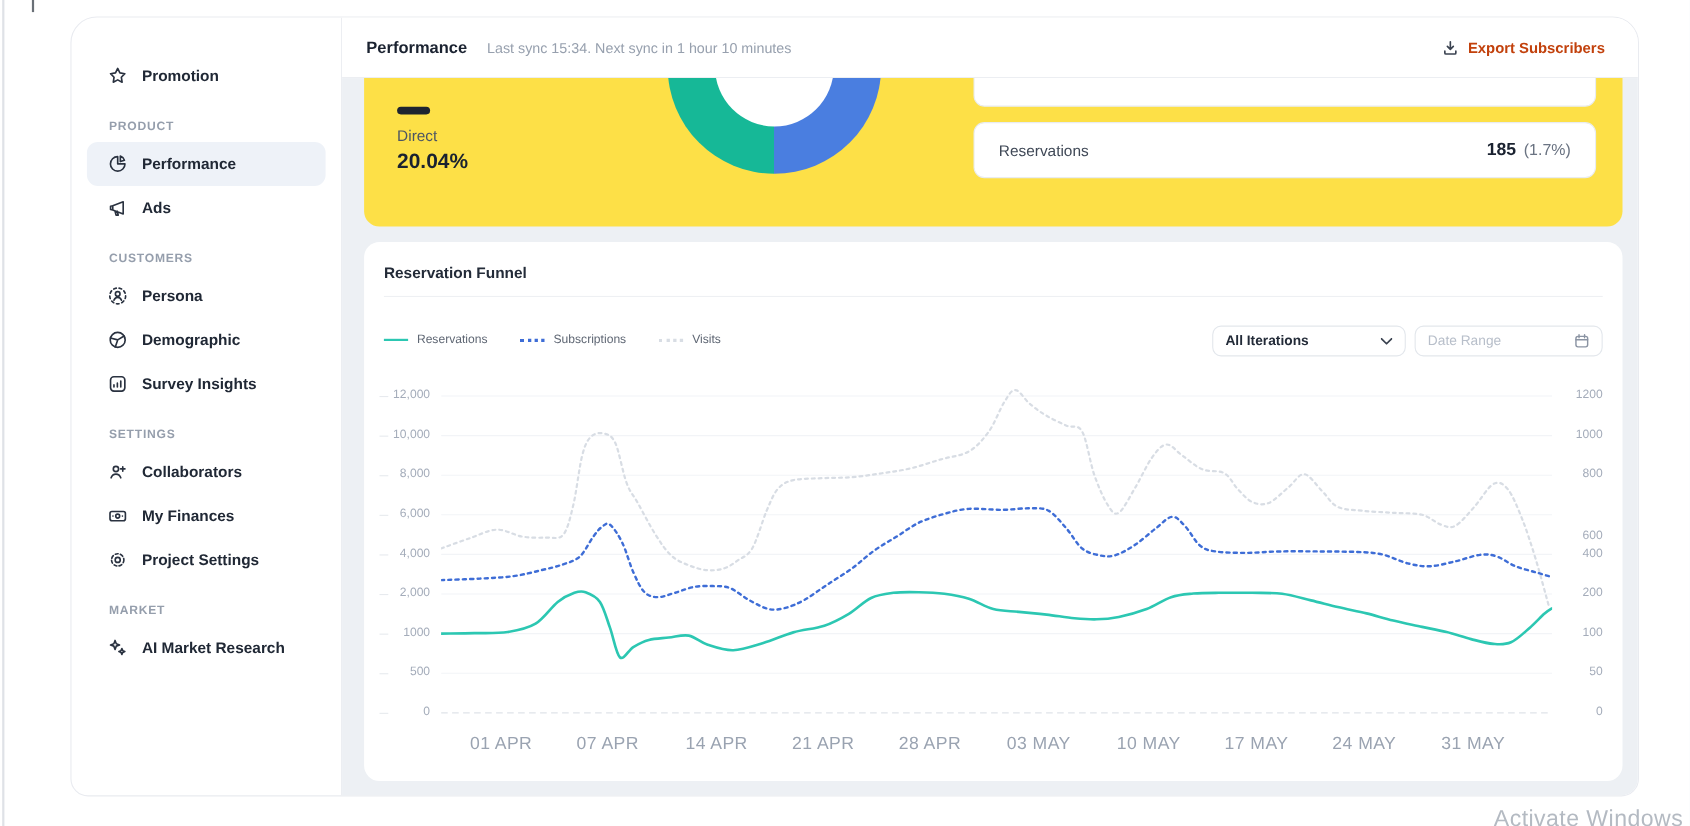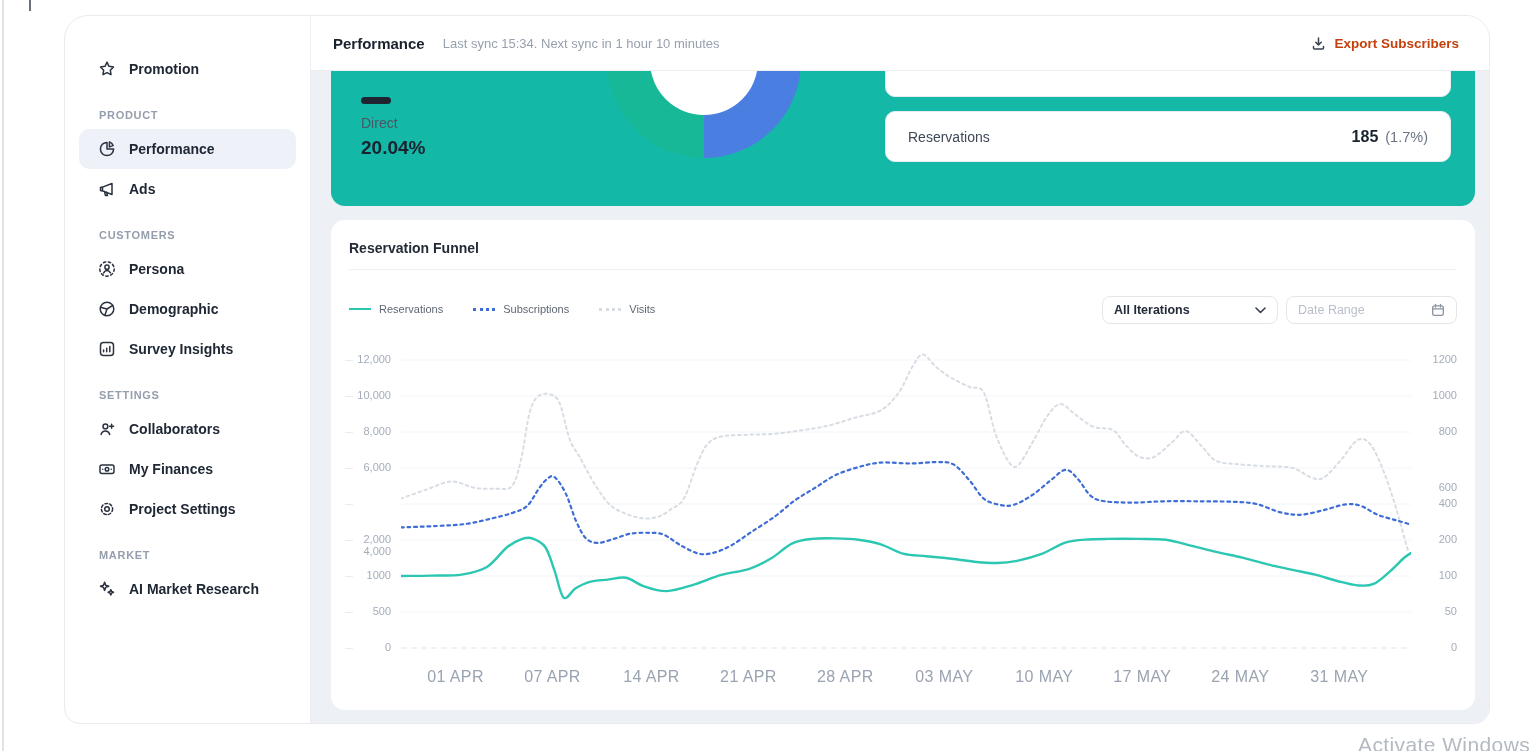--- a/index.html
+++ b/index.html
@@ -28,21 +28,21 @@
     display:flex; align-items:center; padding:0 30px 0 22px; flex-shrink:0; }
   .page-title { font-size:15px; font-weight:700; color:#1a2230; }
   .sync-status { font-size:13px; color:#97a0ae; margin-left:18px; }
   .export-btn { margin-left:auto; display:flex; align-items:center; gap:8px;
     font-size:13.5px; font-weight:600; color:#c2410c; cursor:pointer; background:none; border:none;
     font-family:"Liberation Sans", sans-serif; }
 
   .content { flex:1; background:#edf0f4; padding:0 14px 14px 20px; position:relative; overflow:hidden; }
 
   
-  .overview-card { position:relative; height:135px; background:#14b8a6;
+  .overview-card { position:relative; height:135px; background:#fde047;
     border-radius:0 0 14px 14px; overflow:hidden; }
   .direct-legend { position:absolute; left:30px; top:26px; }
   .direct-swatch { width:30px; height:7px; border-radius:4px; margin-bottom:11px; }
   .direct-label { font-size:14px; color:#4c5564; }
   .direct-value { font-size:19px; font-weight:700; color:#1a2230; margin-top:6px; }
   .donut { position:absolute; width:194px; height:194px; border-radius:50%; }
   .donut-hole { position:absolute; width:108px; height:108px; border-radius:50%; background:#fff;
     left:43px; top:43px; }
   .metric-rows { position:absolute; right:24px; top:0; width:566px; height:100%; }
   .metric-row { position:absolute; left:0; right:0; border:1px solid #e9ecf0; border-radius:10px;
@@ -278,21 +278,21 @@
           </svg>
         <div id="axis-labels">
             <span class="ylab left" style="top:133px;">12,000</span>
             <span class="ytick" style="top:140px;"></span>
             <span class="ylab left" style="top:169px;">10,000</span>
             <span class="ytick" style="top:176px;"></span>
             <span class="ylab left" style="top:205px;">8,000</span>
             <span class="ytick" style="top:212px;"></span>
             <span class="ylab left" style="top:241px;">6,000</span>
             <span class="ytick" style="top:248px;"></span>
-            <span class="ylab left" style="top:277px;margin-top:48px;">4,000</span>
+            <span class="ylab left" style="top:277px;">4,000</span>
             <span class="ytick" style="top:284px;"></span>
             <span class="ylab left" style="top:313px;">2,000</span>
             <span class="ytick" style="top:320px;"></span>
             <span class="ylab left" style="top:349px;">1000</span>
             <span class="ytick" style="top:356px;"></span>
             <span class="ylab left" style="top:385px;">500</span>
             <span class="ytick" style="top:392px;"></span>
             <span class="ylab left" style="top:421px;">0</span>
             <span class="ytick" style="top:428px;"></span>
             <span class="ylab right" style="top:133px;">1200</span>

